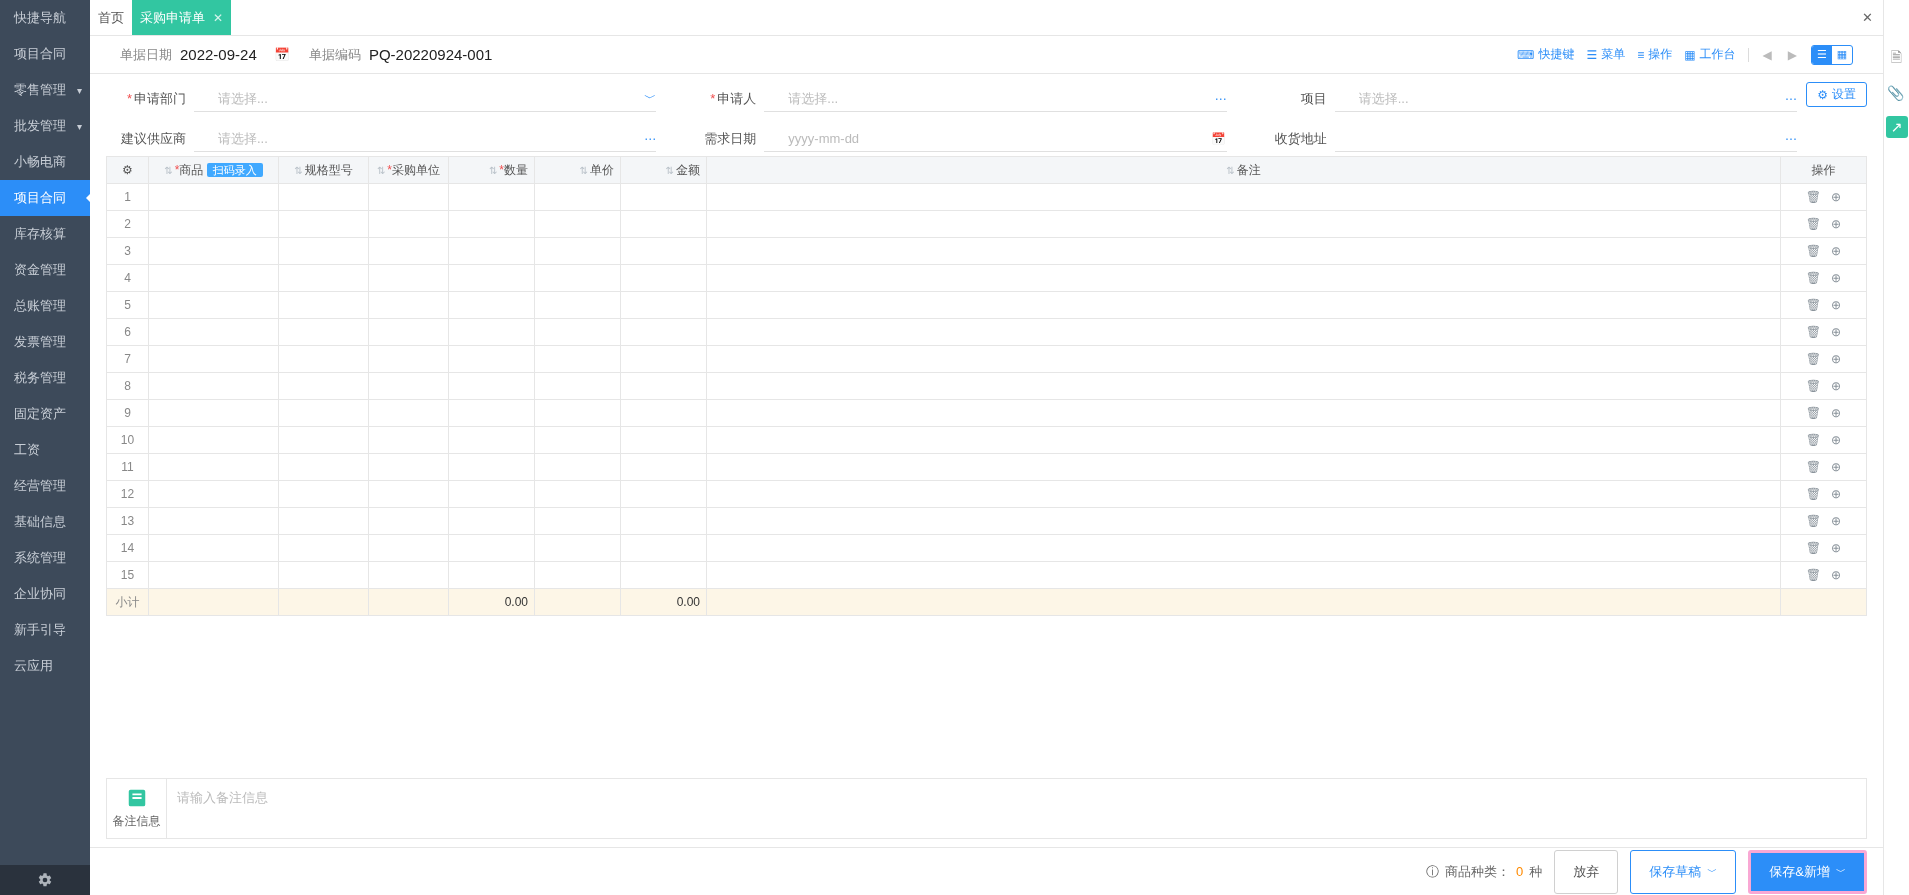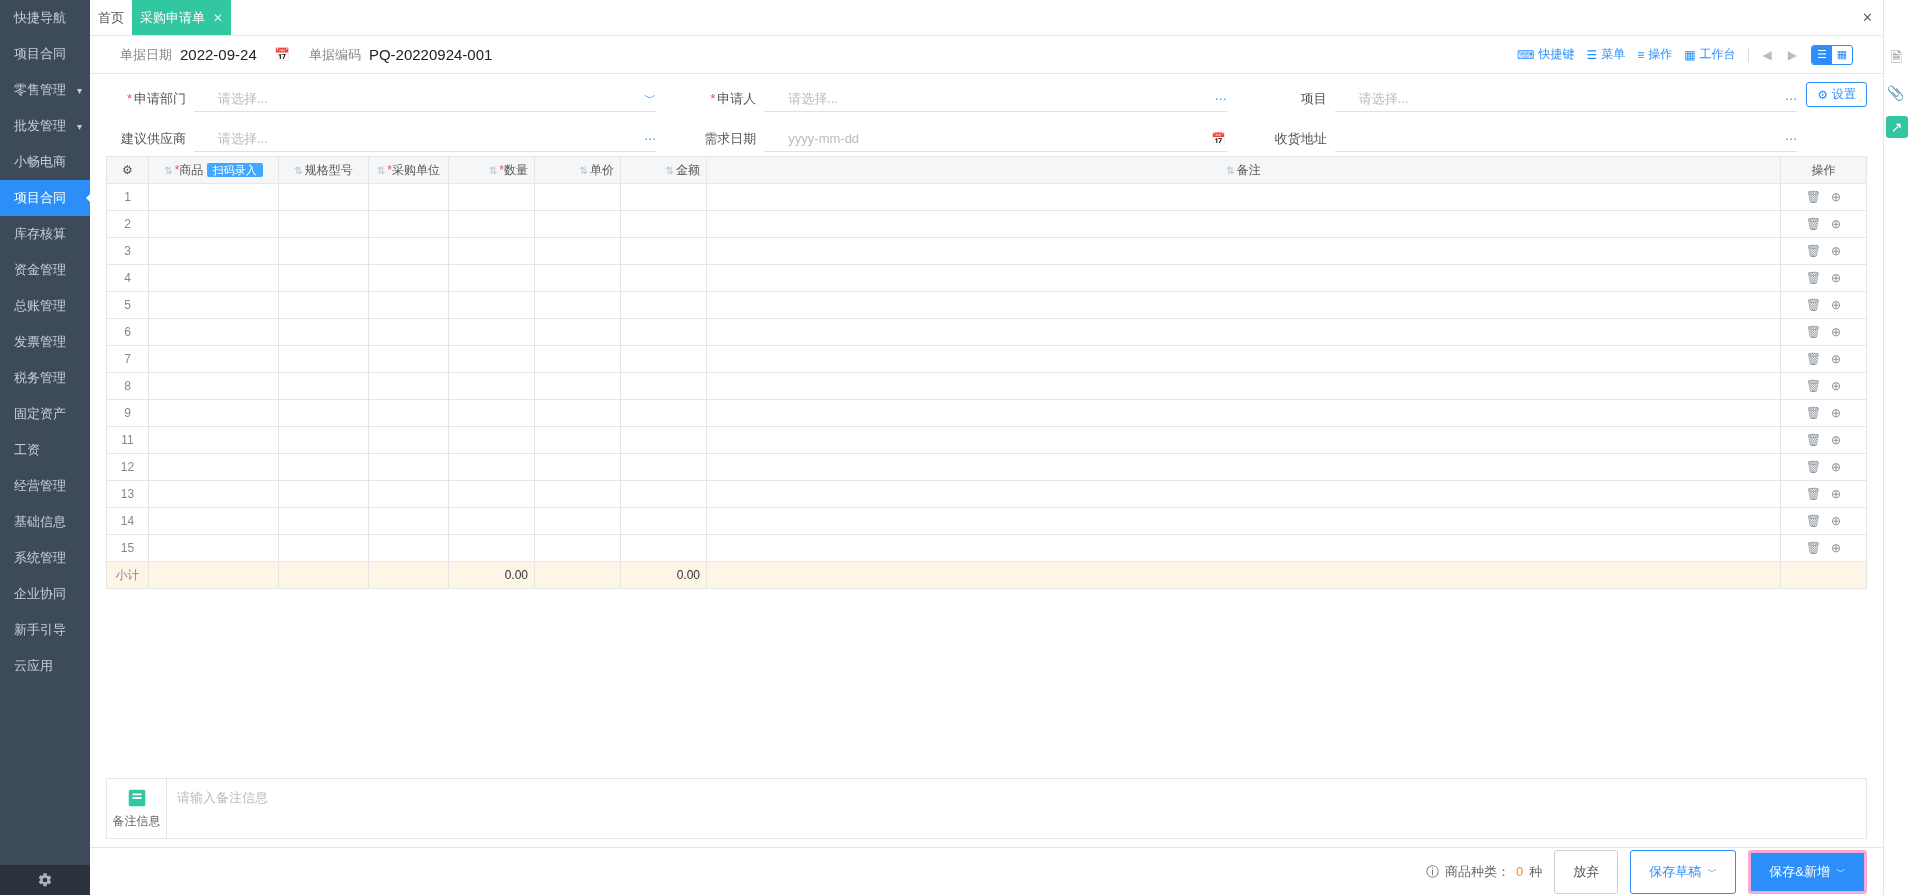--- a/index.html
+++ b/index.html
@@ -403,20 +403,36 @@
               <td class="col-amt"></td>
               <td class="col-remark"></td>
               <td class="col-ops">
                 <div class="row-icons">
                   <span>🗑</span>
                   <span>⊕</span>
                 </div>
               </td>
             </tr>
             <tr>
+              <td class="col-num">10</td>
+              <td class="col-prod"></td>
+              <td class="col-spec"></td>
+              <td class="col-unit"></td>
+              <td class="col-qty"></td>
+              <td class="col-price"></td>
+              <td class="col-amt"></td>
+              <td class="col-remark"></td>
+              <td class="col-ops">
+                <div class="row-icons">
+                  <span>🗑</span>
+                  <span>⊕</span>
+                </div>
+              </td>
+            </tr>
+            <tr>
               <td class="col-num">11</td>
               <td class="col-prod"></td>
               <td class="col-spec"></td>
               <td class="col-unit"></td>
               <td class="col-qty"></td>
               <td class="col-price"></td>
               <td class="col-amt"></td>
               <td class="col-remark"></td>
               <td class="col-ops">
                 <div class="row-icons">

